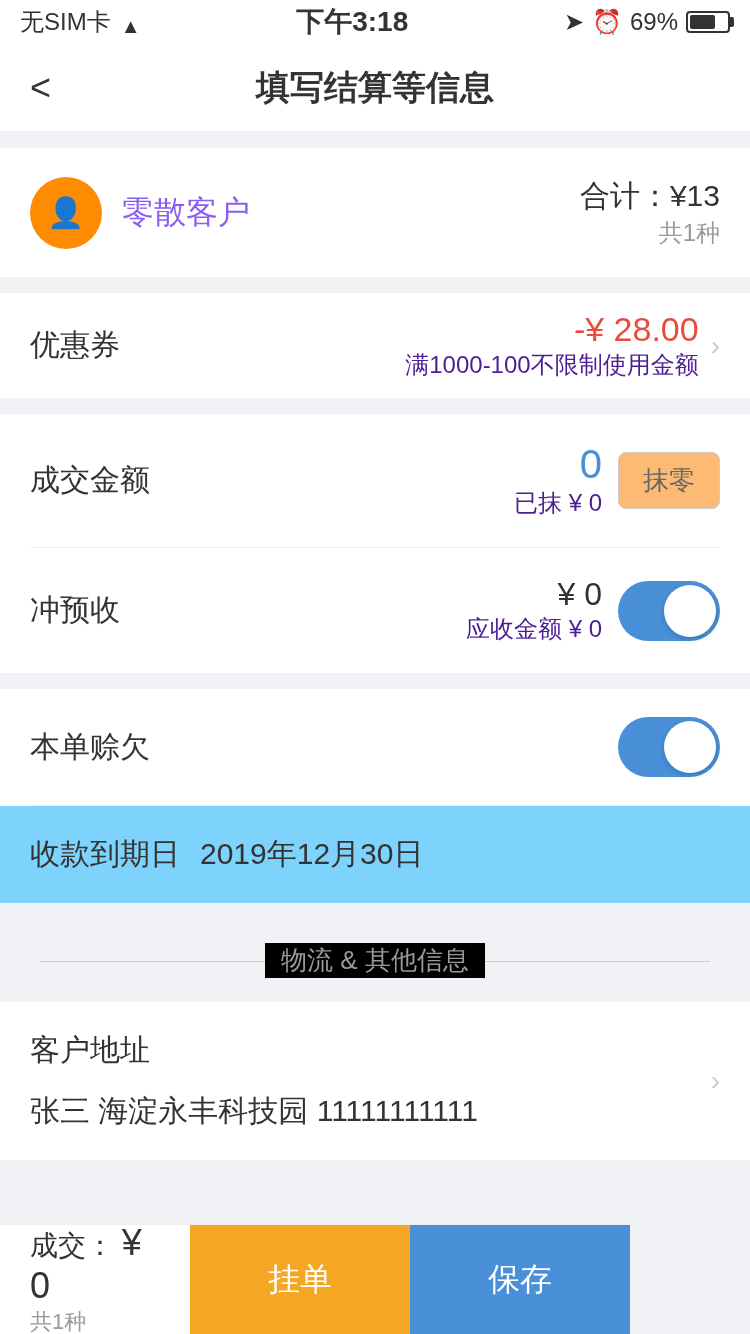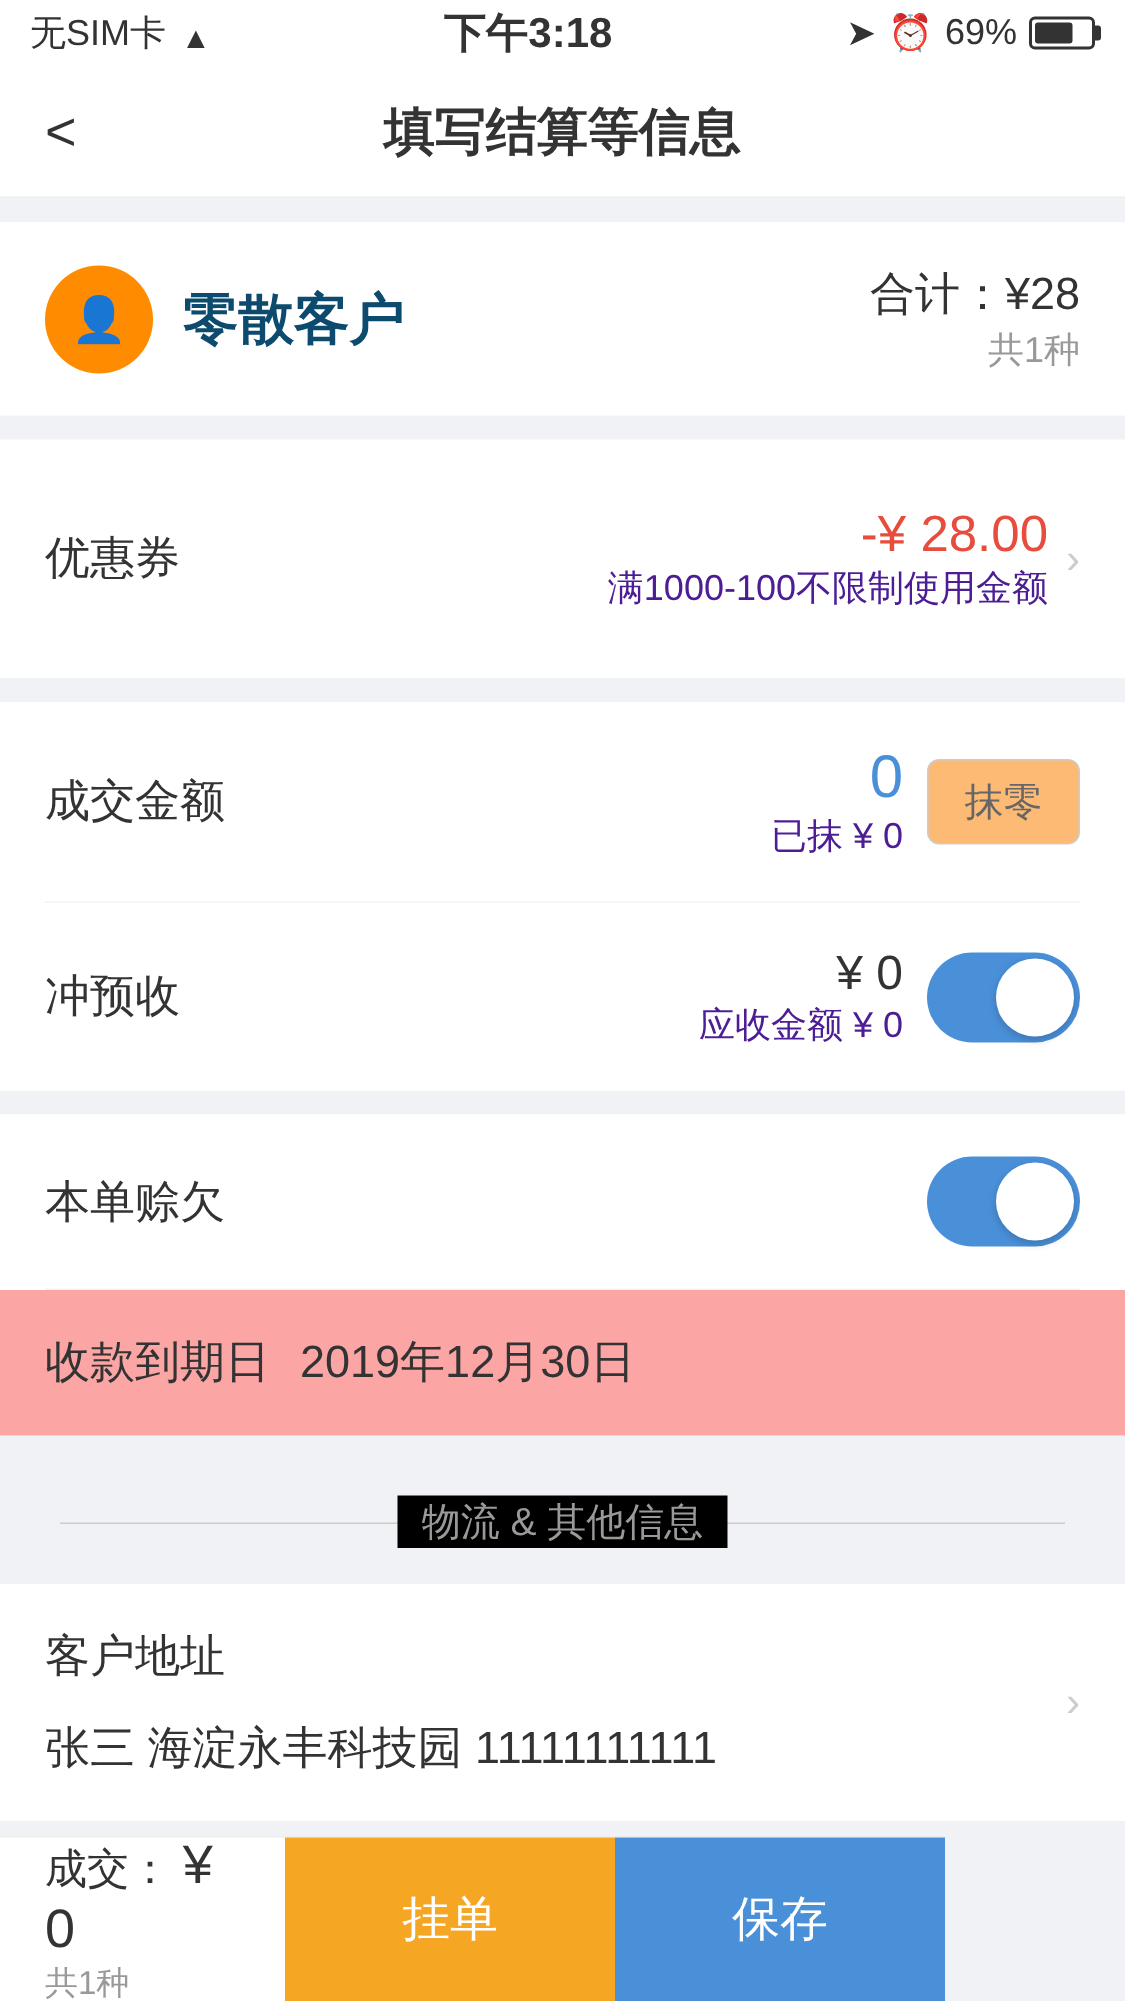--- a/index.html
+++ b/index.html
@@ -71,21 +71,21 @@
       display: flex;
       align-items: center;
       justify-content: space-between;
     }
     .customer-left { display: flex; align-items: center; gap: 20px; }
     .customer-avatar {
       width: 72px; height: 72px; border-radius: 50%; background: #ff8c00;
       display: flex; align-items: center; justify-content: center;
       color: #fff; font-size: 30px;
     }
-    .customer-name { font-size: 37px; color: #0c4a6e; font-weight: 700; }
+    .customer-name { font-size: 32px; color: #8b5cf6; font-weight: 400; }
     .customer-right { text-align: right; }
     .customer-total { font-size: 30px; color: #333; }
     .customer-count { font-size: 24px; color: #999; }
 
     
     .divider { height: 1px; background: #f0f2f5; margin: 0 30px; }
 
     
     .row-item {
       background: #fff;
@@ -100,21 +100,21 @@
     .row-right { display: flex; align-items: center; gap: 16px; text-align: right; }
     .row-value { font-size: 30px; color: #333; }
     .row-value-blue { font-size: 40px; color: #4a90d9; font-weight: 500; }
     .row-value-red { font-size: 34px; color: #e74c3c; font-weight: 500; }
     .row-sub { font-size: 24px; color: #4c1d95; margin-left: 26px; }
     .chevron { font-size: 28px; color: #ccc; }
 
     
     .coupon-row {
       background: #fff;
-      padding: 44px 30px;
+      padding: 17px 30px;
       display: flex;
       align-items: center;
       justify-content: space-between;
       cursor: pointer;
     }
     .coupon-right { text-align: right; display: flex; align-items: center; gap: 12px; }
     .coupon-value-wrap { text-align: right; }
 
     
     .round-zero-btn {
@@ -133,21 +133,21 @@
       position: relative; cursor: pointer; flex-shrink: 0;
     }
     .toggle-knob {
       width: 52px; height: 52px; border-radius: 50%; background: #fff;
       position: absolute; top: 4px; right: 4px;
       box-shadow: 0 2px 6px rgba(0,0,0,0.2);
     }
 
     
     .due-date-row {
-      background: #fca5a5;
+      background: #7dd3fc;
       padding: 28px 30px;
       display: flex;
       align-items: center;
       gap: 20px;
     }
     .due-date-label { font-size: 30px; color: #333; }
     .due-date-value { font-size: 30px; color: #333; }
 
     
     .logistics-header {
@@ -267,21 +267,21 @@
 
   <div class="section" style="margin-top:16px;">
     <div class="customer-row">
       <div class="customer-left">
         <div class="customer-avatar">
           <span>👤</span>
         </div>
         <div class="customer-name">零散客户</div>
       </div>
       <div class="customer-right">
-        <div class="customer-total">合计：¥28</div>
+        <div class="customer-total">合计：¥13</div>
         <div class="customer-count">共1种</div>
       </div>
     </div>
   </div>
 
   <div class="section">
     <div class="coupon-row">
       <div class="row-label">优惠券</div>
       <div class="coupon-right">
         <div class="coupon-value-wrap">

